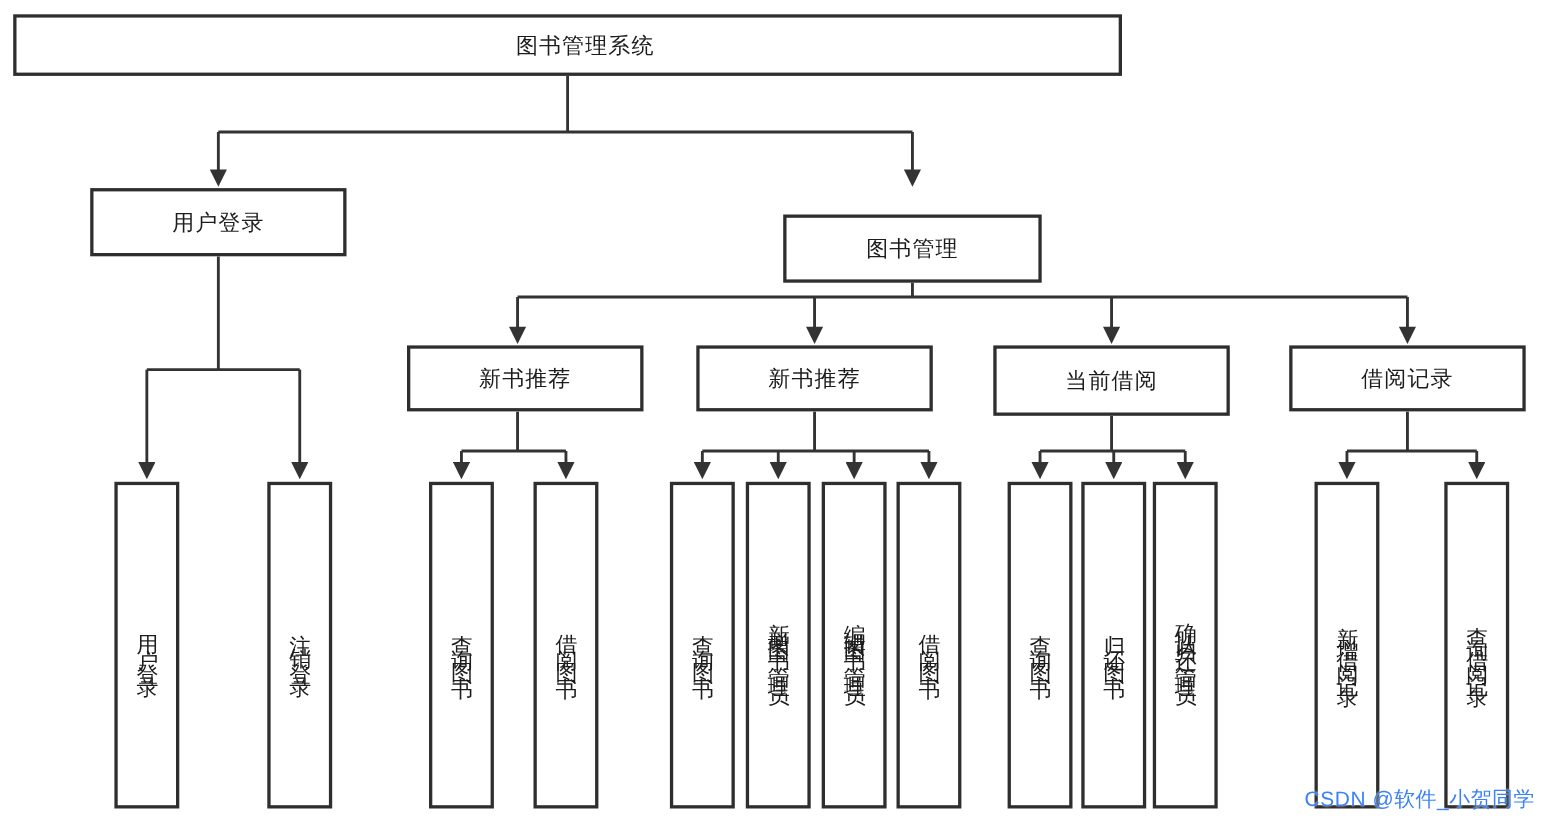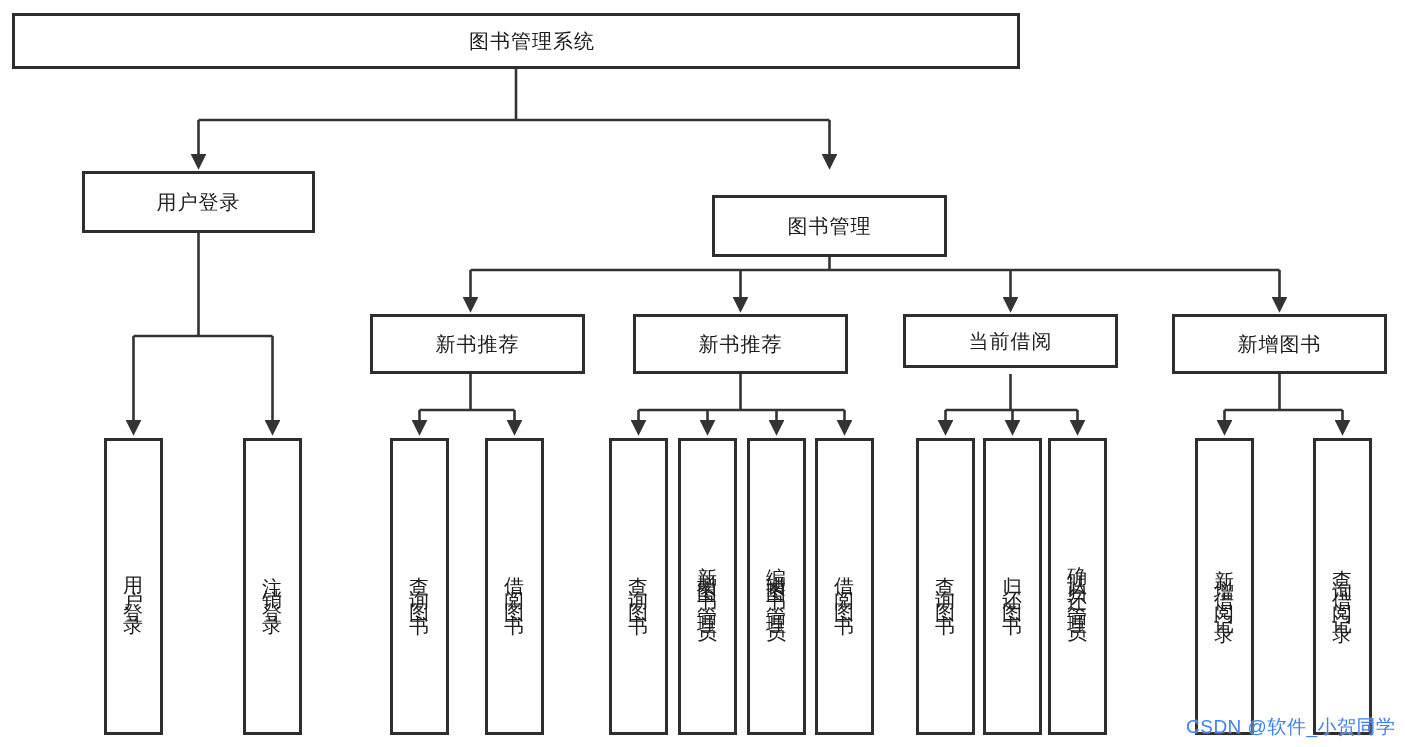--- a/index.html
+++ b/index.html
@@ -122,22 +122,22 @@
     </g>
   </svg>
 
   <div class="hbox" style="left:12px; top:13px; width:1008px; height:56px;padding-left:32px;">图书管理系统</div>
 
   <div class="hbox" style="left:82px; top:171px; width:233px; height:62px;">用户登录</div>
   <div class="hbox" style="left:712px; top:171px; width:235px; height:62px;margin-top:24px;">图书管理</div>
 
   <div class="hbox" style="left:342px; top:314px; width:215px; height:60px;margin-left:28px;">新书推荐</div>
   <div class="hbox" style="left:633px; top:314px; width:215px; height:60px;">新书推荐</div>
-  <div class="hbox" style="left:903px; top:314px; width:215px; height:54px;text-align:right;">当前借阅</div>
-  <div class="hbox" style="left:1172px; top:314px; width:215px; height:60px;">新增图书</div>
+  <div class="hbox" style="left:903px; top:314px; width:215px; height:64px;text-align:right;">当前借阅</div>
+  <div class="hbox" style="left:1172px; top:314px; width:215px; height:60px;">借阅记录</div>
 
   <div class="vbox" style="left:104px;">用户登录</div>
   <div class="vbox" style="left:243px;">注销登录</div>
 
   <div class="vbox" style="left:390px;">查询图书</div>
   <div class="vbox" style="left:485px;">借阅图书</div>
 
   <div class="vbox" style="left:609px;">查询图书</div>
   <div class="vbox long" style="left:678px;">新增图书（管理员）</div>
   <div class="vbox long" style="left:747px;">编辑图书（管理员）</div>

